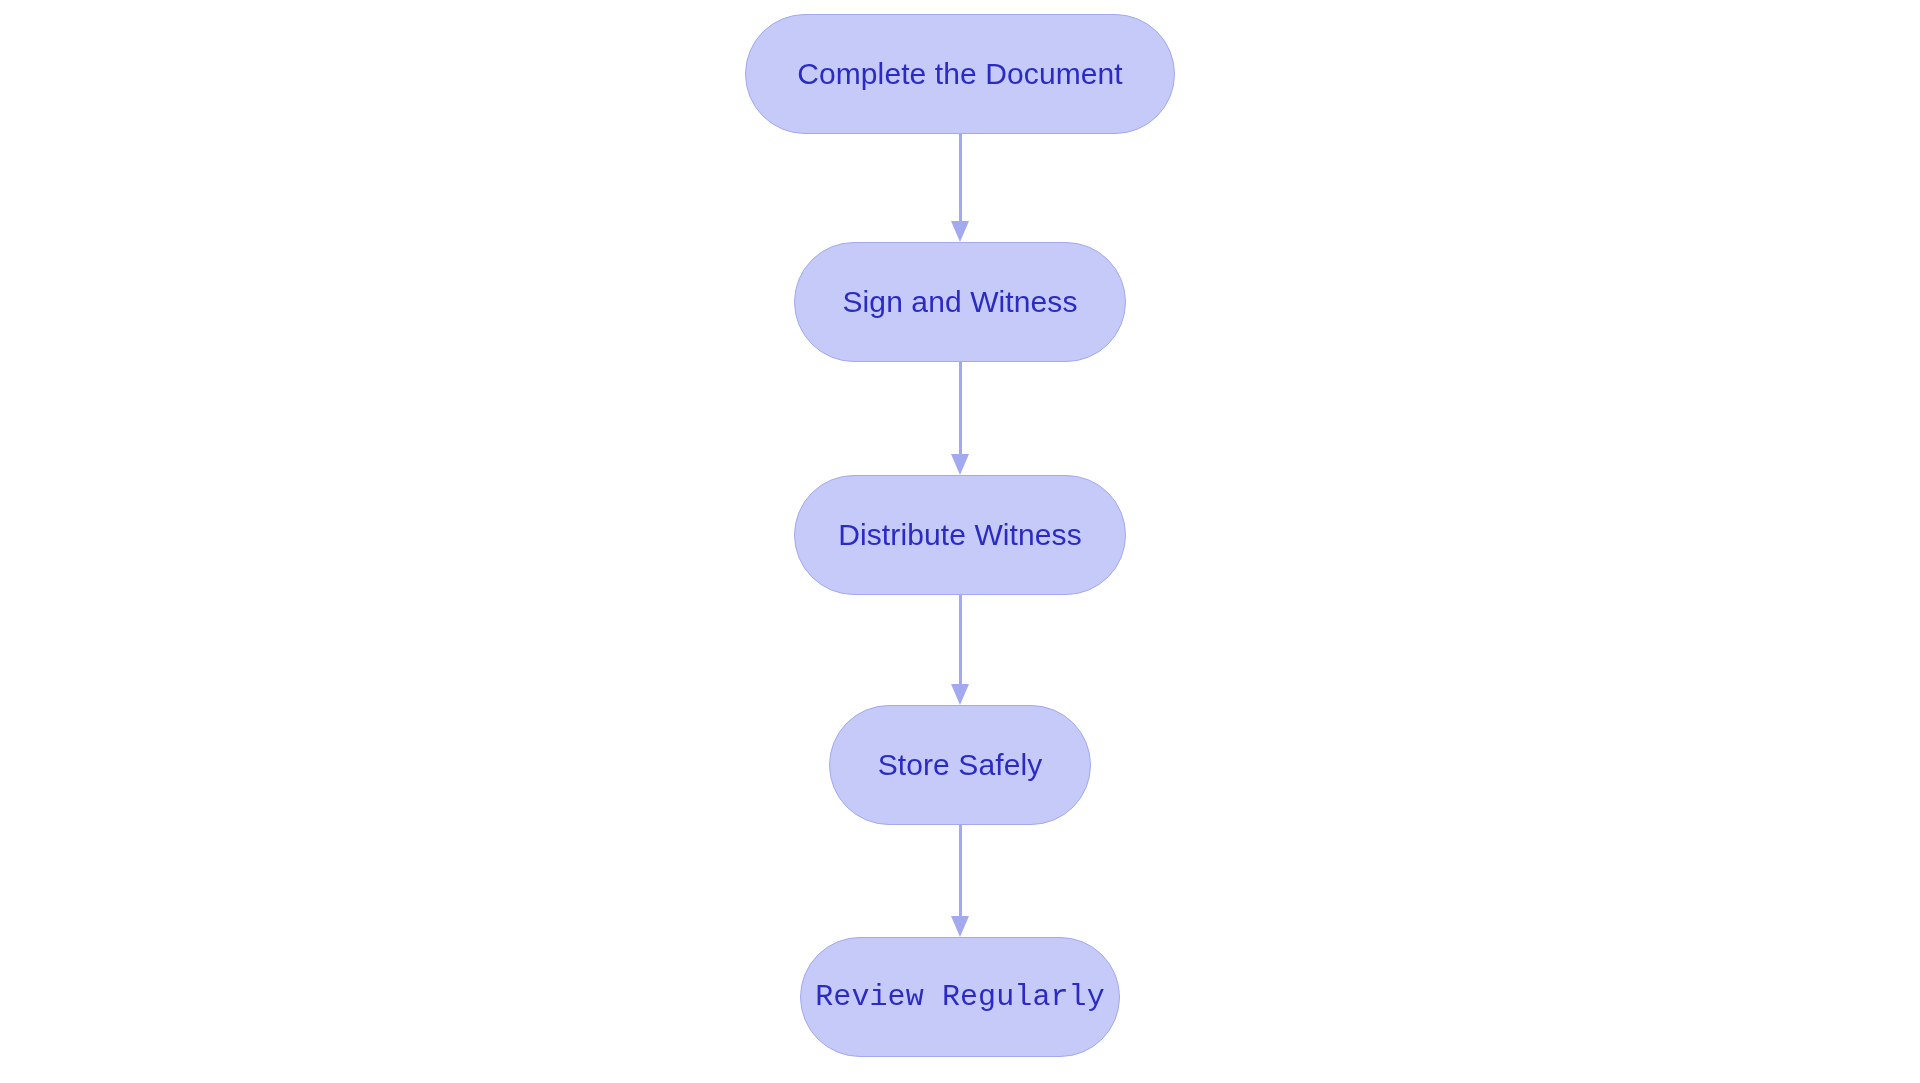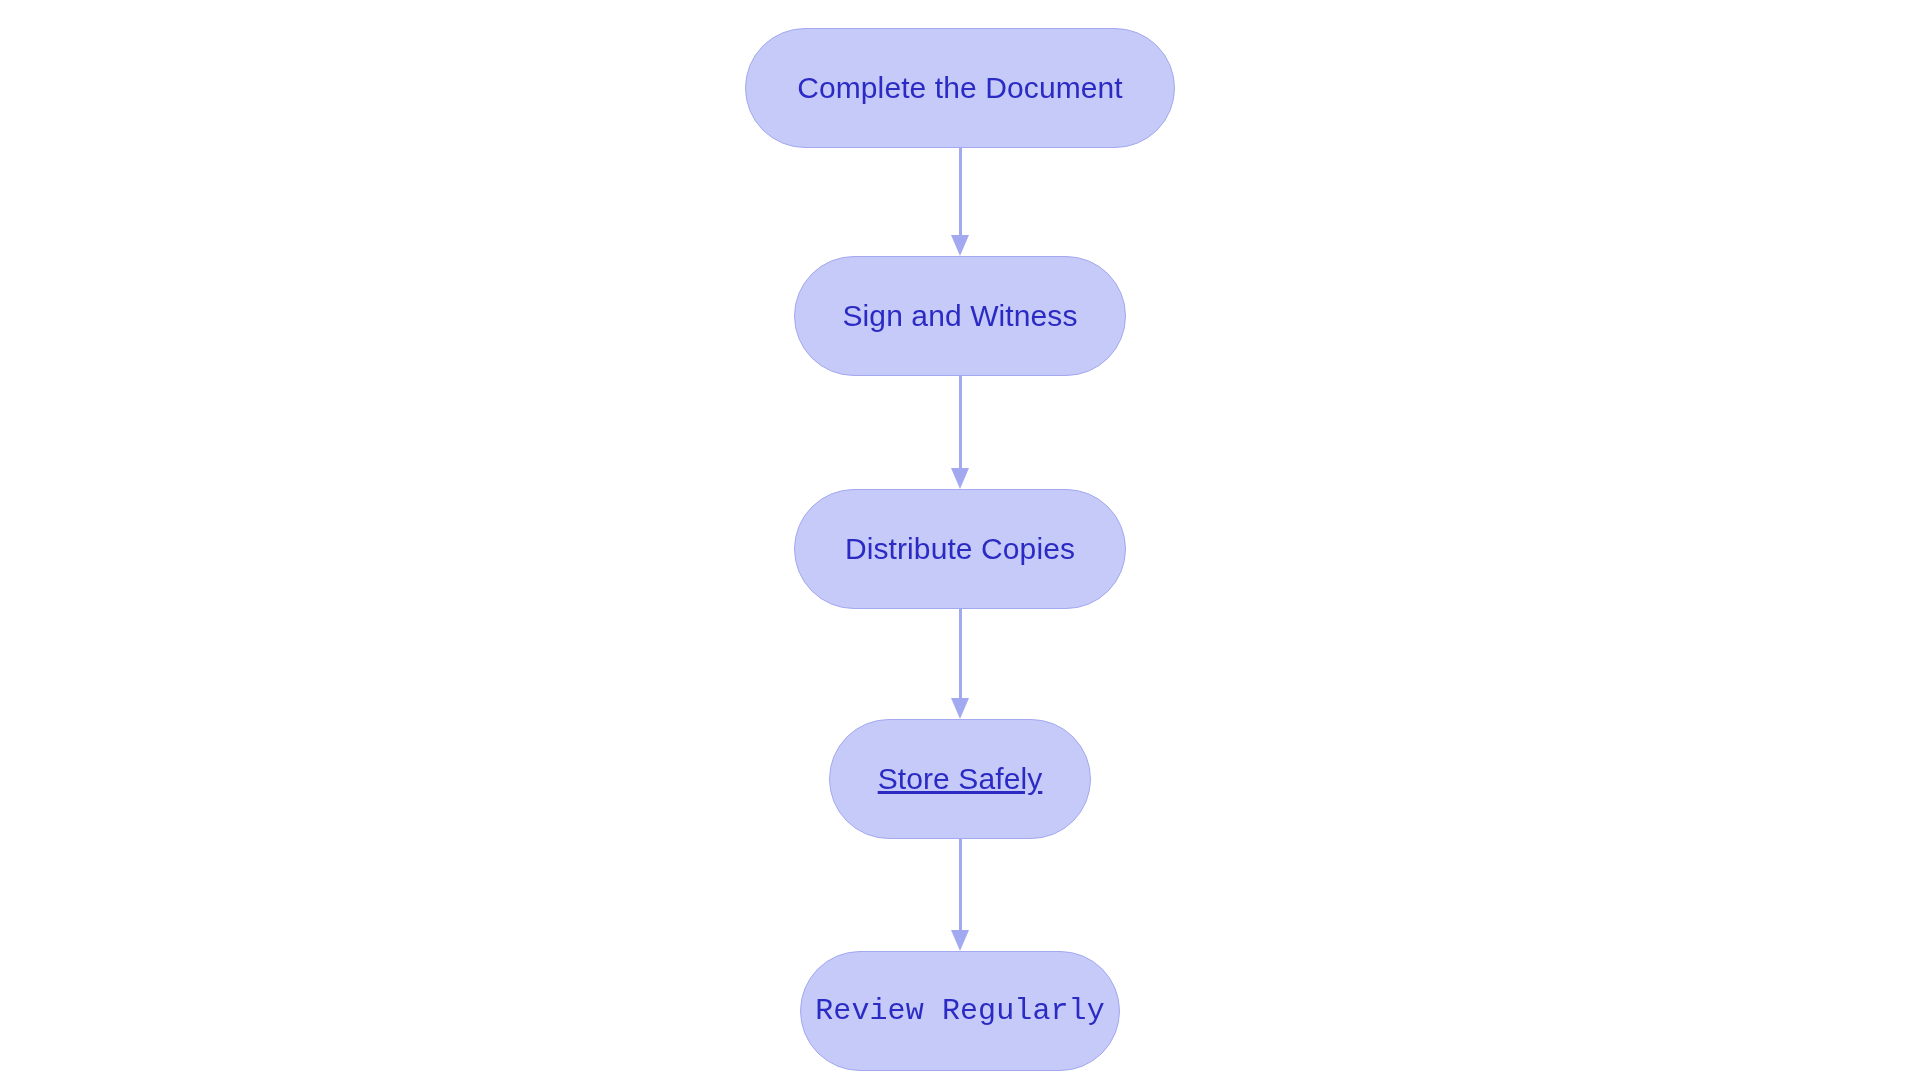--- a/index.html
+++ b/index.html
@@ -50,24 +50,24 @@
 
   .node-label {
     font-size: 30px;
     line-height: 1;
     letter-spacing: 0.1px;
     color: #2b2bc4;
     font-weight: 400;
     padding: 0 46px;
   }
 
-  .node-n0 { width: 430px; margin-top: 28px; }
+  .node-n0 { width: 430px; margin-top: 14px; }
   .node-n1 { width: 332px; }
   .node-n2 { width: 332px; }
-  .node-n3 { width: 262px; text-decoration: underline; }
+  .node-n3 { width: 262px; }
   .node-n4 { width: 320px; font-family: Liberation Mono, monospace; }
 
   
   .connector {
     flex: none;
     position: relative;
     width: 20px;
     display: flex;
     flex-direction: column;
     align-items: center;
@@ -112,21 +112,21 @@
     <div class="node node-n1">
       <span class="node-label">Sign and Witness</span>
     </div>
 
     <div class="connector conn-c1">
       <div class="connector-line"></div>
       <div class="connector-head"></div>
     </div>
 
     <div class="node node-n2">
-      <span class="node-label">Distribute Copies</span>
+      <span class="node-label">Distribute Witness</span>
     </div>
 
     <div class="connector conn-c2">
       <div class="connector-line"></div>
       <div class="connector-head"></div>
     </div>
 
     <div class="node node-n3">
       <span class="node-label">Store Safely</span>
     </div>

